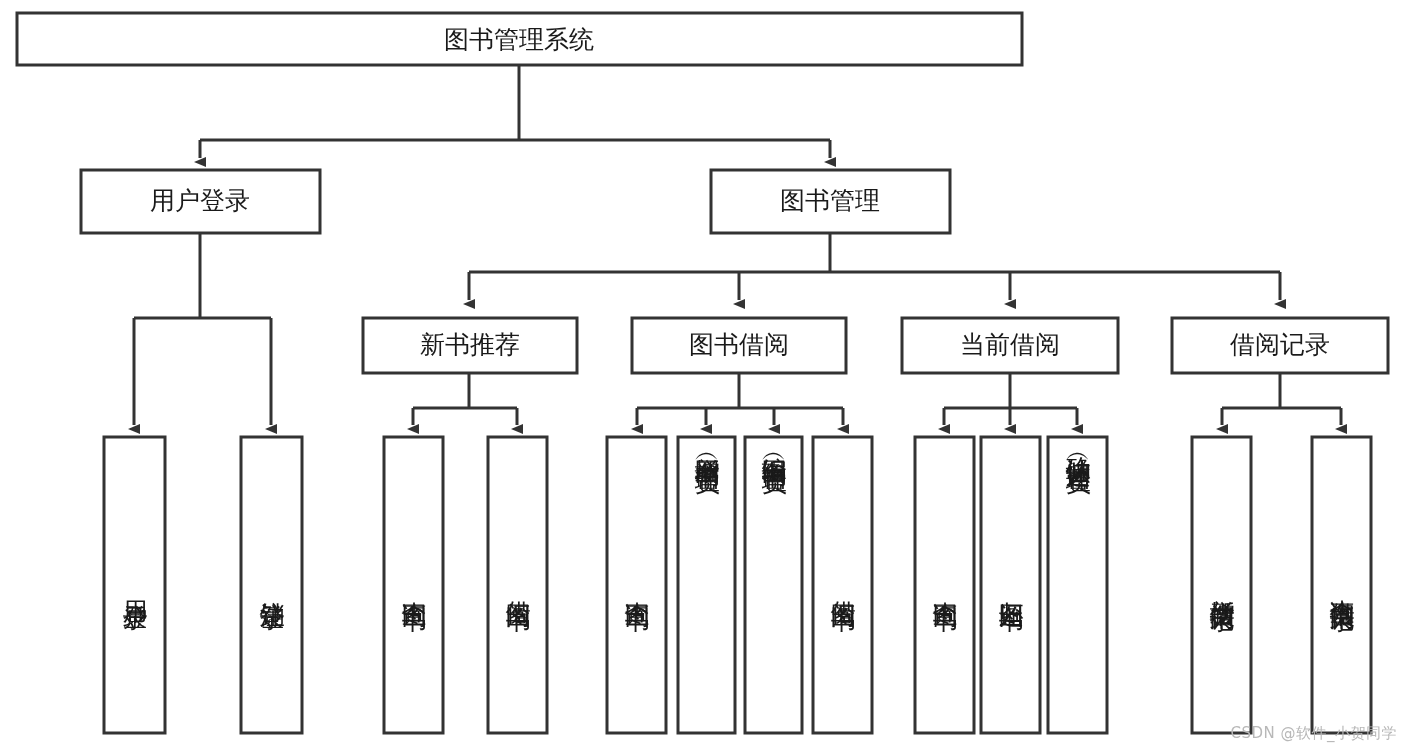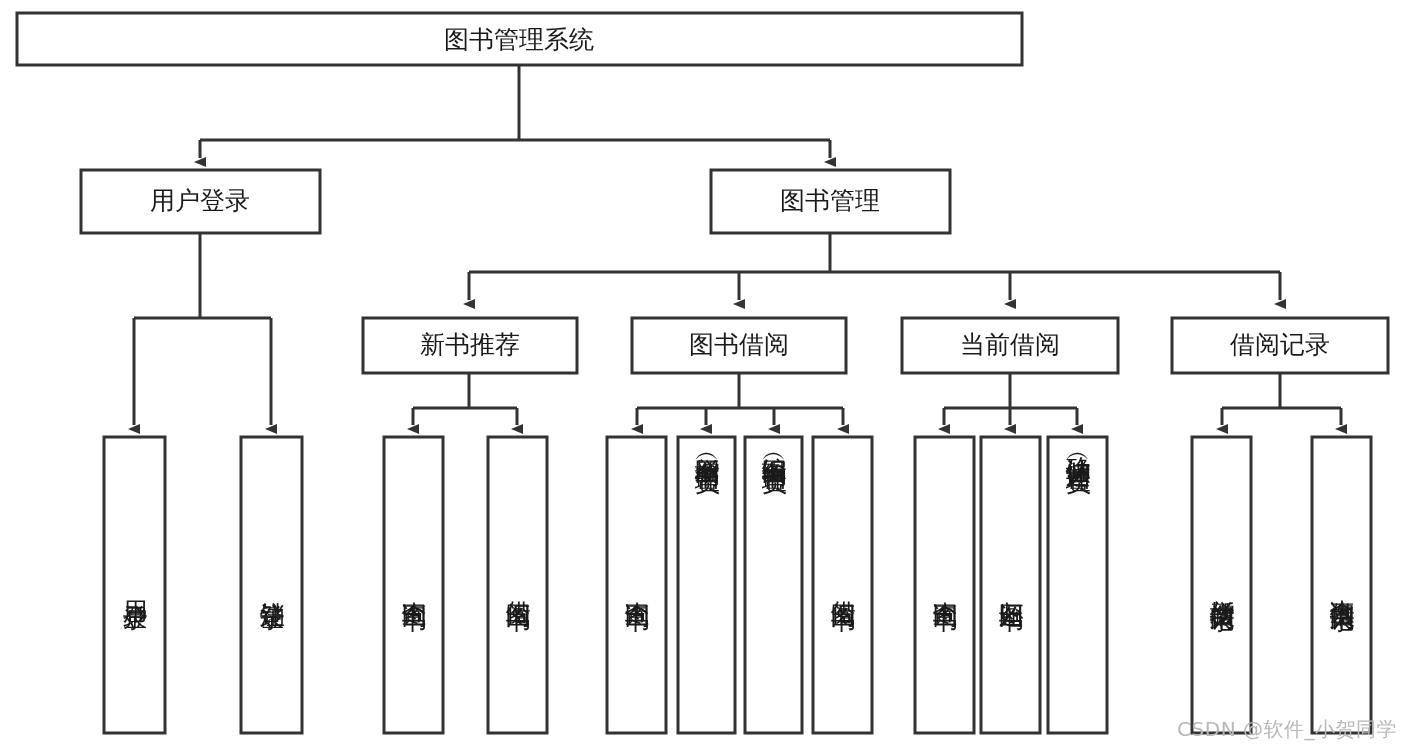--- a/index.html
+++ b/index.html
@@ -63,21 +63,21 @@
     line-height: 1.22;
     color: #1a1a1a;
     letter-spacing: 2px;
     white-space: nowrap;
   }
   .watermark {
     position: absolute;
     right: 8px;
     bottom: 4px;
     font-family: "DejaVu Sans", "Liberation Sans", sans-serif;
-    font-size: 20px;
+    font-size: 15px;
     color: #b8b8b8;
     white-space: nowrap;
     letter-spacing: 0.5px;
   }
 </style>
 </head>
 <body>
 
 <div id="diagram-root">
 

